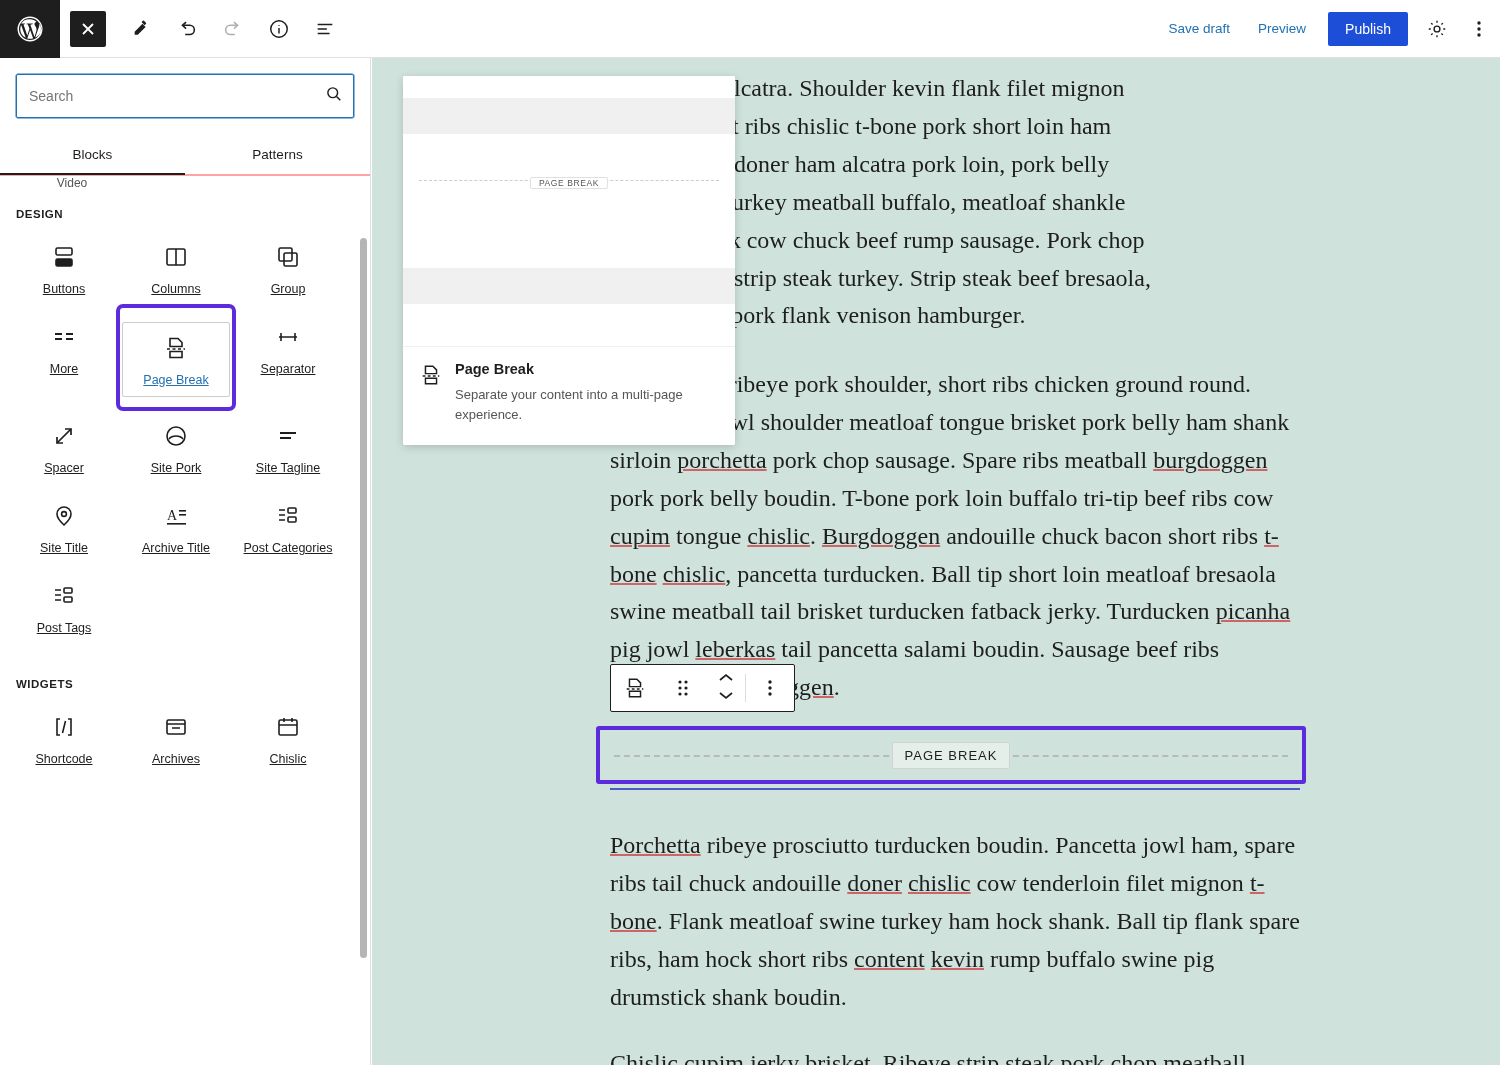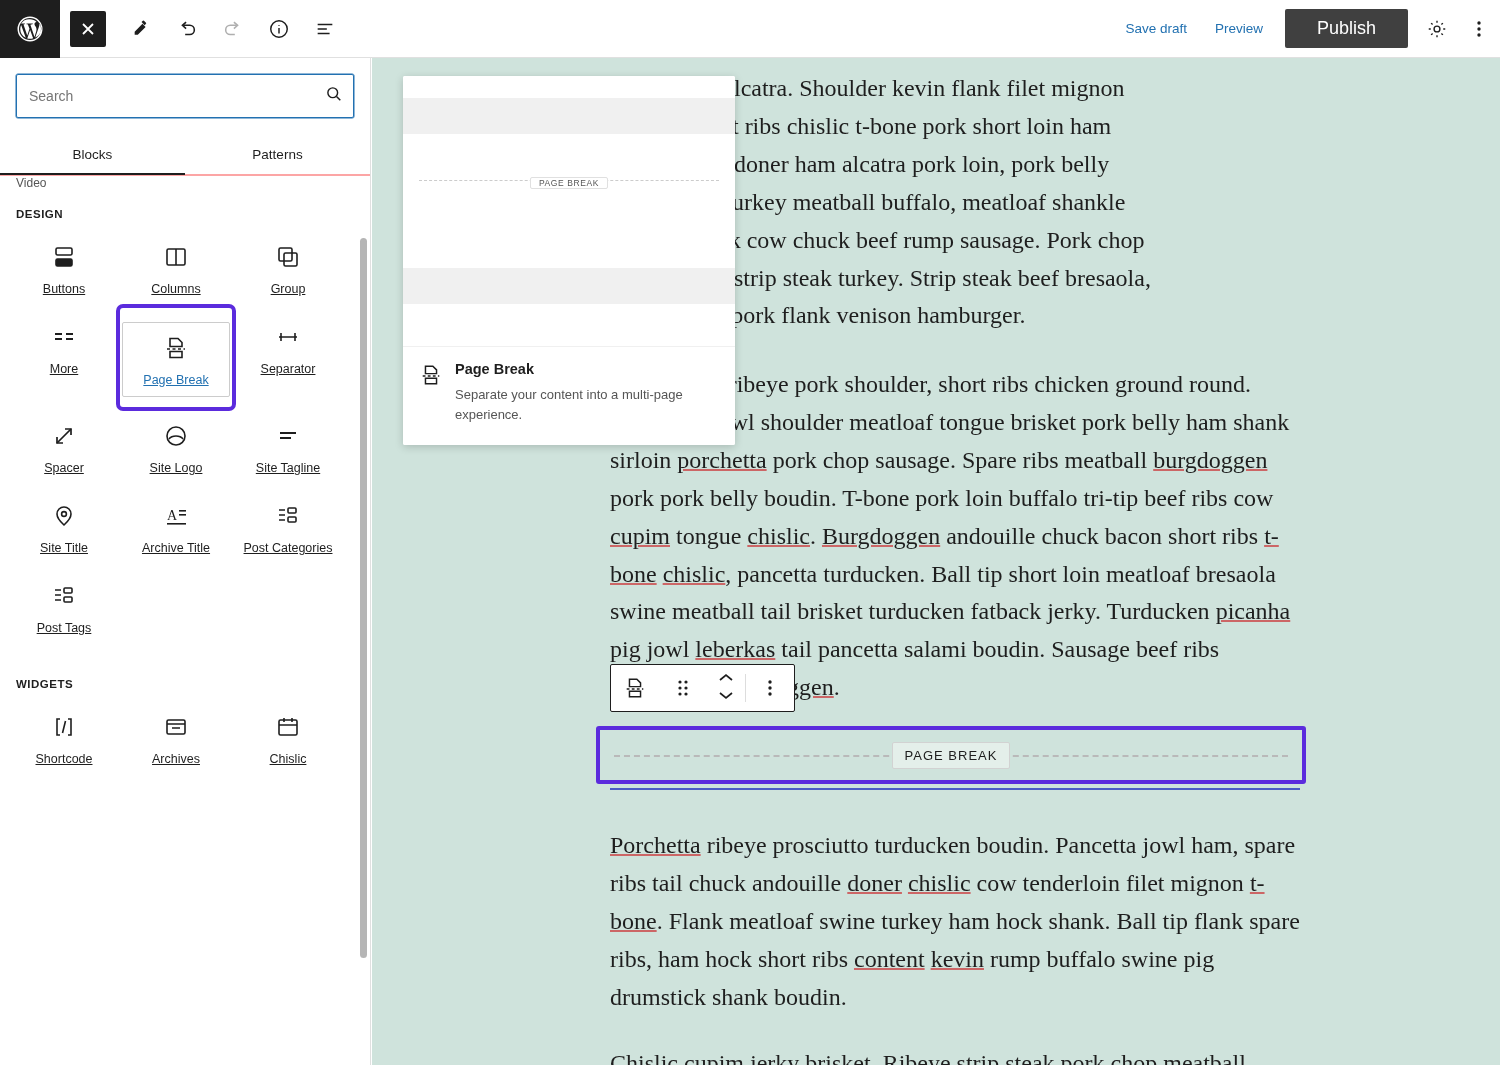--- a/index.html
+++ b/index.html
@@ -32,22 +32,22 @@
     display: flex; align-items: center; justify-content: center;
     margin-left: 10px; border-radius: 2px; font-size: 17px;
   }
   .tb-spacer { flex: 1; }
   .tb-link {
     font-size: 13.5px; color: #1e1e1e; padding: 0 14px; height: 58px;
     display: flex; align-items: center;
   }
   .tb-link.blue { color: #2271b1; }
   .tb-publish {
-    background: #404040; color: #fff; font-size: 18px;
-    padding: 9px 32px; border-radius: 2px; margin: 0 8px;
+    background: #1d4ed8; color: #fff; font-size: 14px;
+    padding: 9px 17px; border-radius: 2px; margin: 0 8px;
     display: flex; align-items: center;
   }
   .tb-icon-btn {
     width: 42px; height: 58px; display: flex; align-items: center; justify-content: center;
     color: #1e1e1e;
   }
 
   
   .inserter {
     position: absolute; top: 58px; left: 0; width: 371px; height: 1007px;
@@ -75,21 +75,21 @@
     flex: 1; text-align: center; font-size: 13.5px; padding: 13px 0 12px;
     color: #1e1e1e; position: relative;
   }
   .tab.active { color: #1e1e1e; font-weight: normal; }
   .tab.active:after {
     content: ""; position: absolute; left: 0; right: 0; bottom: -1px;
     height: 2.5px; background: #1e1e1e;
   }
   .panel-scroll { position: relative; height: 895px; overflow: hidden; }
   .partial-label {
-    font-size: 12px; color: #555; width: 112px;
+    font-size: 12px; color: #555; text-align: center; width: 112px;
     margin-left: 16px;
   }
   .section-title {
     font-size: 11.5px; letter-spacing: .5px; color: #1e1e1e;
     padding: 18px 16px 4px; text-transform: uppercase; font-weight: 600;
   }
   .grid {
     display: flex; flex-wrap: wrap; padding: 4px 8px 0;
   }
   .cell {
@@ -355,21 +355,21 @@
           <div class="lb">Spacer</div>
         </div>
 
         <div class="cell">
           <div class="ic">
             <svg width="26" height="26" viewBox="0 0 26 26" fill="none" stroke="#1e1e1e" stroke-width="1.6">
                 <circle cx="13" cy="13" r="9"></circle>
                 <path d="M6 16c3-4 11-4 14 0"></path>
               </svg>
           </div>
-          <div class="lb">Site Logo</div>
+          <div class="lb">Site Pork</div>
         </div>
 
         <div class="cell">
           <div class="ic">
             <svg width="26" height="26" viewBox="0 0 26 26" stroke="#1e1e1e" stroke-width="1.8">
                 <path d="M5 10h16M5 15h11"></path>
               </svg>
           </div>
           <div class="lb">Site Tagline</div>
         </div>

